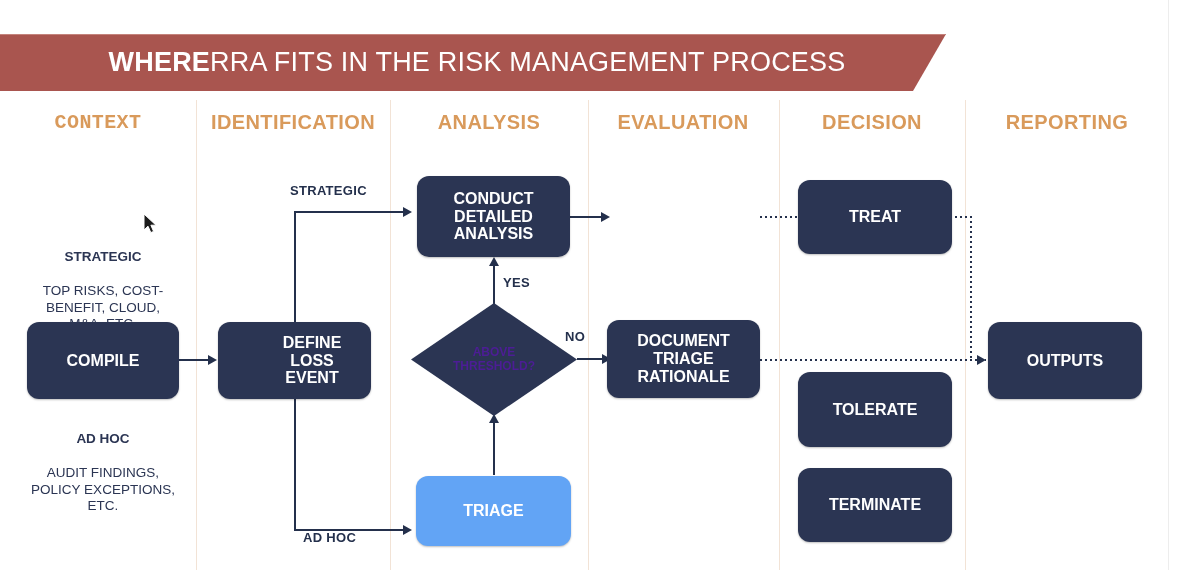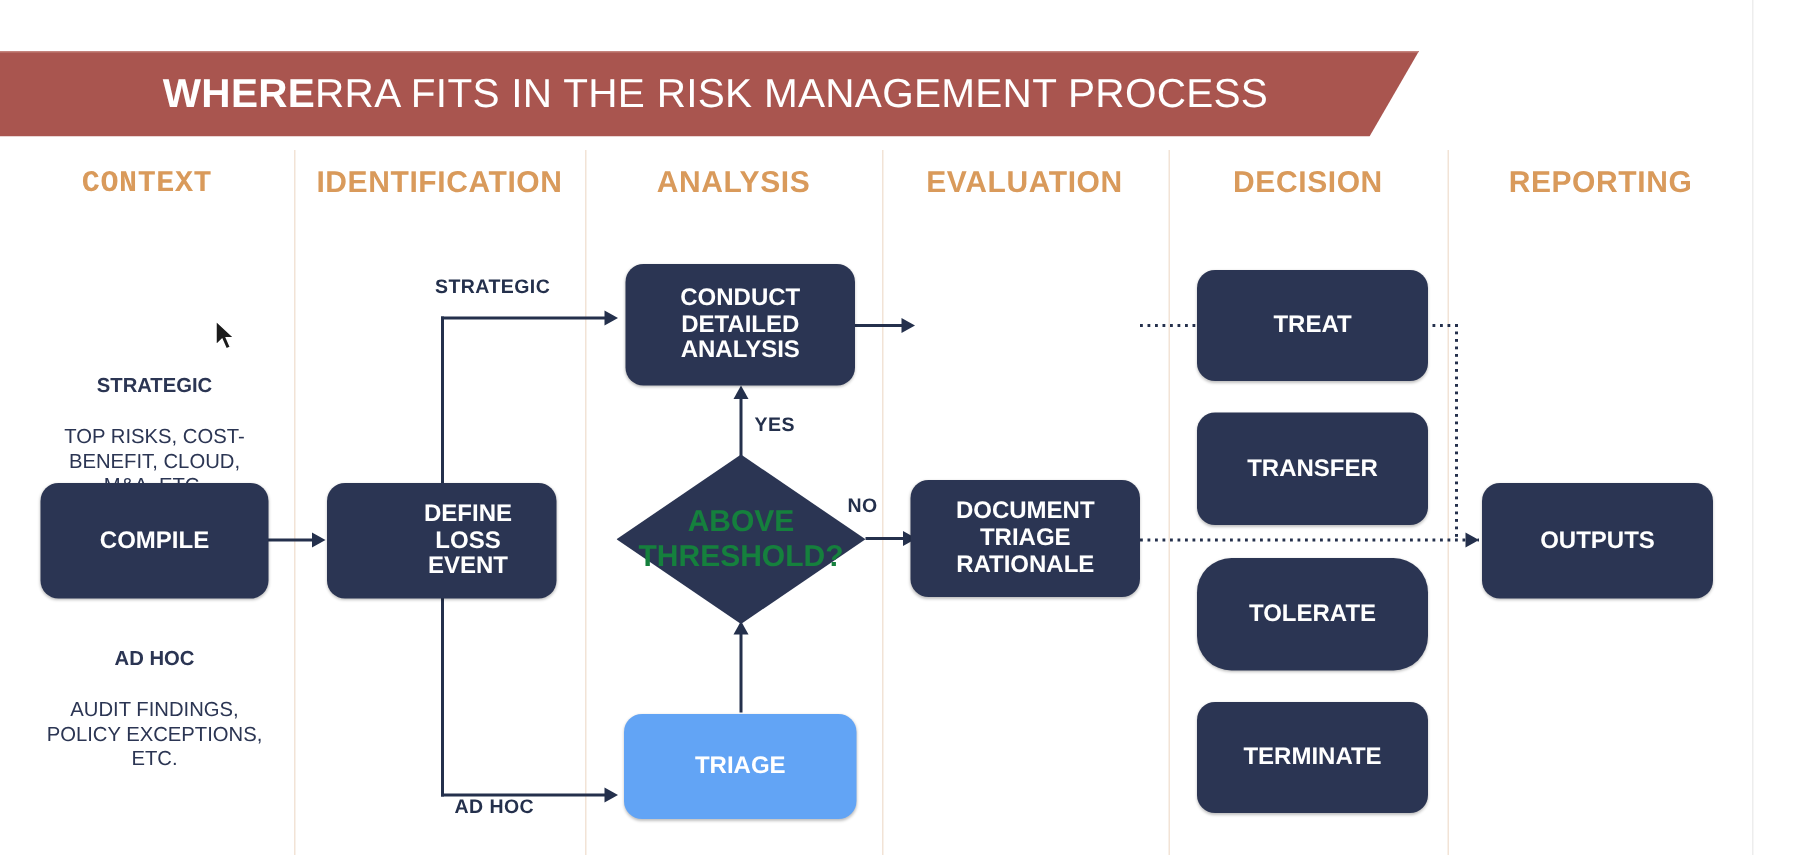--- a/index.html
+++ b/index.html
@@ -55,21 +55,21 @@
   .diamond-wrap{position:absolute;z-index:5;}
   .diamond-shape{
     position:absolute;left:0;top:0;width:100%;height:100%;
     background:#2b3553;
     clip-path:polygon(50% 0, 100% 50%, 50% 100%, 0 50%);
     filter:drop-shadow(0 1px 1px rgba(0,0,0,.3));
   }
   .diamond-label{
     position:absolute;left:0;top:0;width:100%;height:100%;
     display:flex;align-items:center;justify-content:center;text-align:center;
-    color:#15803d;font-weight:bold;font-size:20px;line-height:1.12;white-space:pre-line;
+    color:#4c1d95;font-weight:bold;font-size:12px;line-height:1.12;white-space:pre-line;
   }
 
   
   .caption{
     position:absolute;text-align:center;color:#2b3553;
     font-size:13.5px;line-height:1.25;white-space:pre-line;
   }
   .caption .hd{font-weight:bold;display:block;}
 
   
@@ -202,25 +202,22 @@
   <div class="node" style="left:607px;top:320px;width:153px;height:78px;">
     <span class="txt">DOCUMENT
 TRIAGE
 RATIONALE</span>
   </div>
 
   <div class="node" style="left:798px;top:180px;width:154px;height:74px;">
     <span class="txt">TREAT</span>
   </div>
 
-  <div class="node" style="left:798px;top:275px;width:154px;height:75px;">
-    <span class="txt">TRANSFER</span>
-  </div>
-
-  <div class="node" style="left:798px;top:372px;width:154px;height:75px;border-radius:23px;">
+
+  <div class="node" style="left:798px;top:372px;width:154px;height:75px;">
     <span class="txt">TOLERATE</span>
   </div>
 
   <div class="node" style="left:798px;top:468px;width:154px;height:74px;">
     <span class="txt">TERMINATE</span>
   </div>
 
   <div class="node" style="left:988px;top:322px;width:154px;height:77px;">
     <span class="txt">OUTPUTS</span>
   </div>

